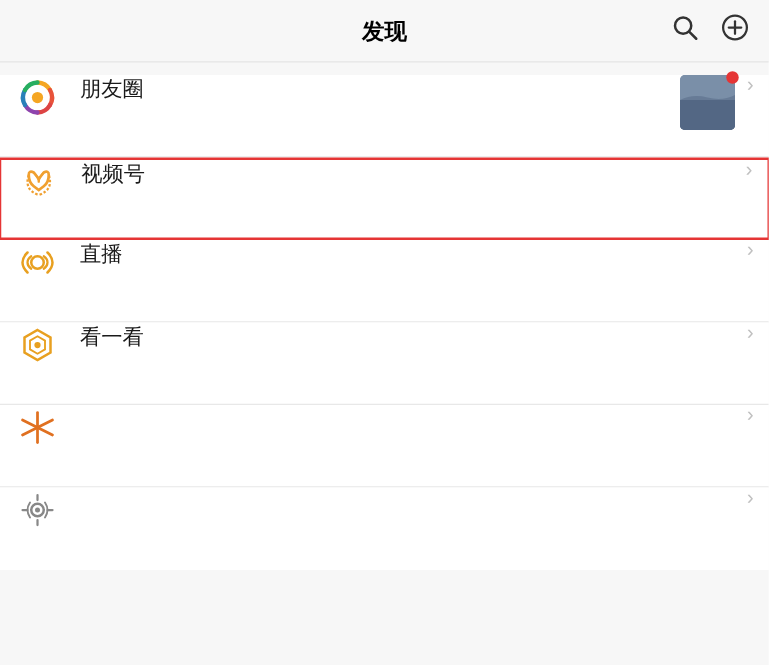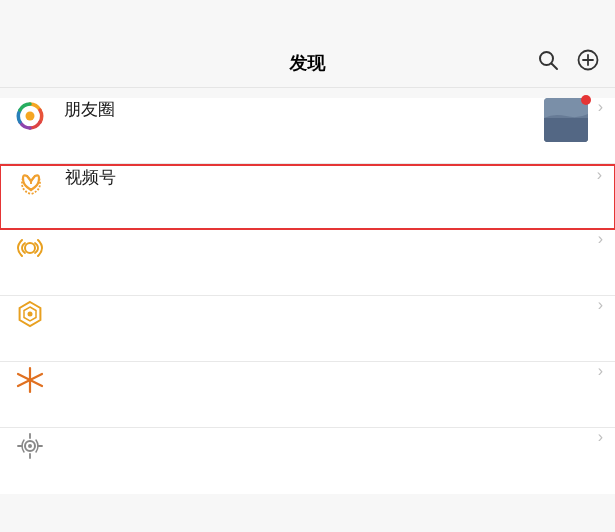--- a/index.html
+++ b/index.html
@@ -17,21 +17,20 @@
     }
 
     .header {
       background: #f7f7f7;
       height: 50px;
       display: flex;
       align-items: center;
       justify-content: center;
       position: relative;
       border-bottom: 1px solid #e5e5e5;
-      margin-top: 38px;
     }
 
     .header-title {
       font-size: 18px;
       font-weight: 600;
       color: #000;
     }
 
     .header-actions {
       position: absolute;
@@ -192,34 +191,36 @@
   <div class="menu-item">
     <div class="menu-icon">
       <svg width="32" height="32" viewBox="0 0 32 32" xmlns="http://www.w3.org/2000/svg">
         <circle cx="16" cy="16" r="5" fill="none" stroke="#e8a020" stroke-width="2"></circle>
         <path d="M8 24 Q4 20 4 16 Q4 12 8 8" stroke="#e8a020" stroke-width="2" fill="none" stroke-linecap="round"></path>
         <path d="M24 8 Q28 12 28 16 Q28 20 24 24" stroke="#e8a020" stroke-width="2" fill="none" stroke-linecap="round"></path>
         <path d="M11 21 Q8 19 8 16 Q8 13 11 11" stroke="#e8a020" stroke-width="1.8" fill="none" stroke-linecap="round"></path>
         <path d="M21 11 Q24 13 24 16 Q24 19 21 21" stroke="#e8a020" stroke-width="1.8" fill="none" stroke-linecap="round"></path>
       </svg>
     </div>
+    <span class="menu-label">直播</span>
     <span class="chevron">›</span>
   </div>
 
   <div class="menu-item">
     <div class="menu-icon">
       <svg width="32" height="32" viewBox="0 0 32 32" xmlns="http://www.w3.org/2000/svg">
 
         <g transform="translate(16,16)">
           <polygon points="0,-12 10.4,-6 10.4,6 0,12 -10.4,6 -10.4,-6" fill="none" stroke="#e8a020" stroke-width="2"></polygon>
           <polygon points="0,-7 6,-3.5 6,3.5 0,7 -6,3.5 -6,-3.5" fill="none" stroke="#e8a020" stroke-width="1.5"></polygon>
           <circle cx="0" cy="0" r="2.5" fill="#e8a020"></circle>
         </g>
       </svg>
     </div>
+    <span class="menu-label">看一看</span>
     <span class="chevron">›</span>
   </div>
 
   <div class="menu-item">
     <div class="menu-icon">
       <svg width="32" height="32" viewBox="0 0 32 32" xmlns="http://www.w3.org/2000/svg">
 
         <line x1="16" y1="4" x2="16" y2="28" stroke="#e07020" stroke-width="2.2" stroke-linecap="round"></line>
         <line x1="4" y1="10" x2="28" y2="22" stroke="#e07020" stroke-width="2.2" stroke-linecap="round"></line>
         <line x1="28" y1="10" x2="4" y2="22" stroke="#e07020" stroke-width="2.2" stroke-linecap="round"></line>

